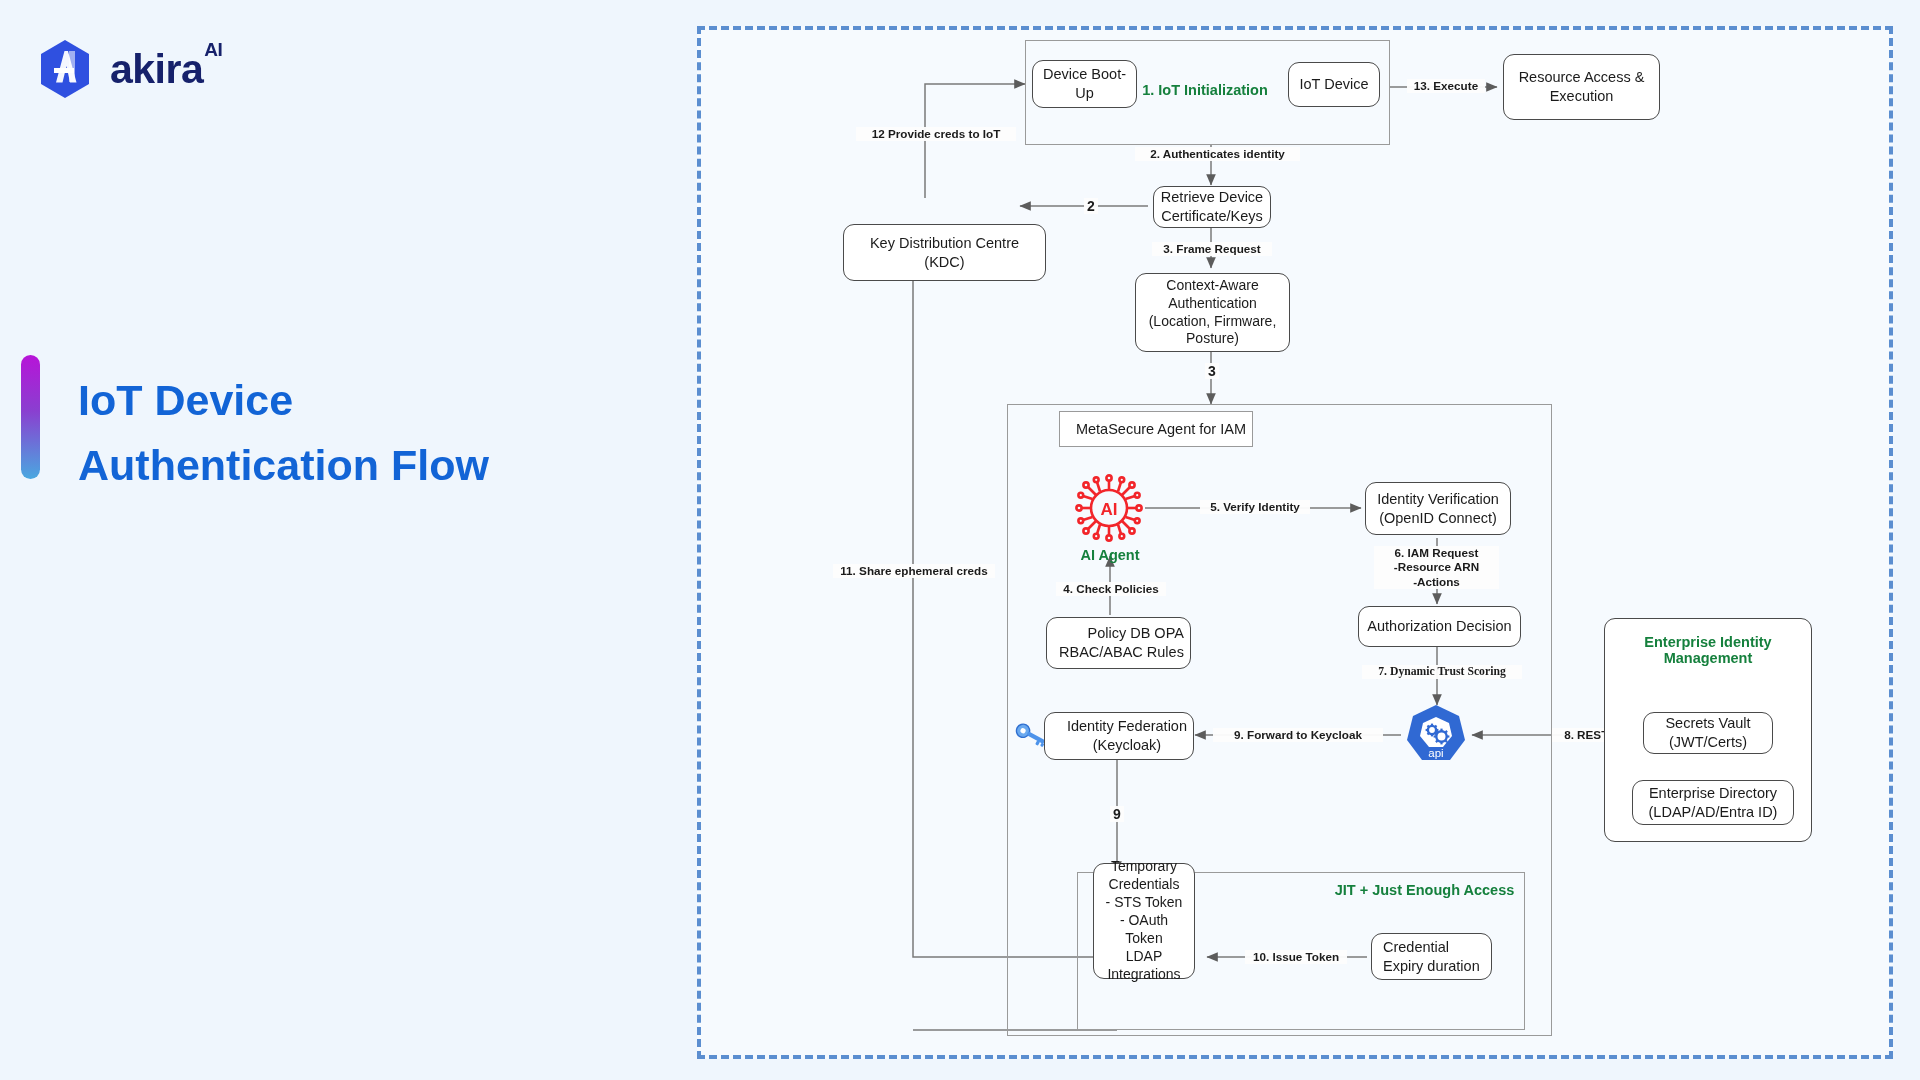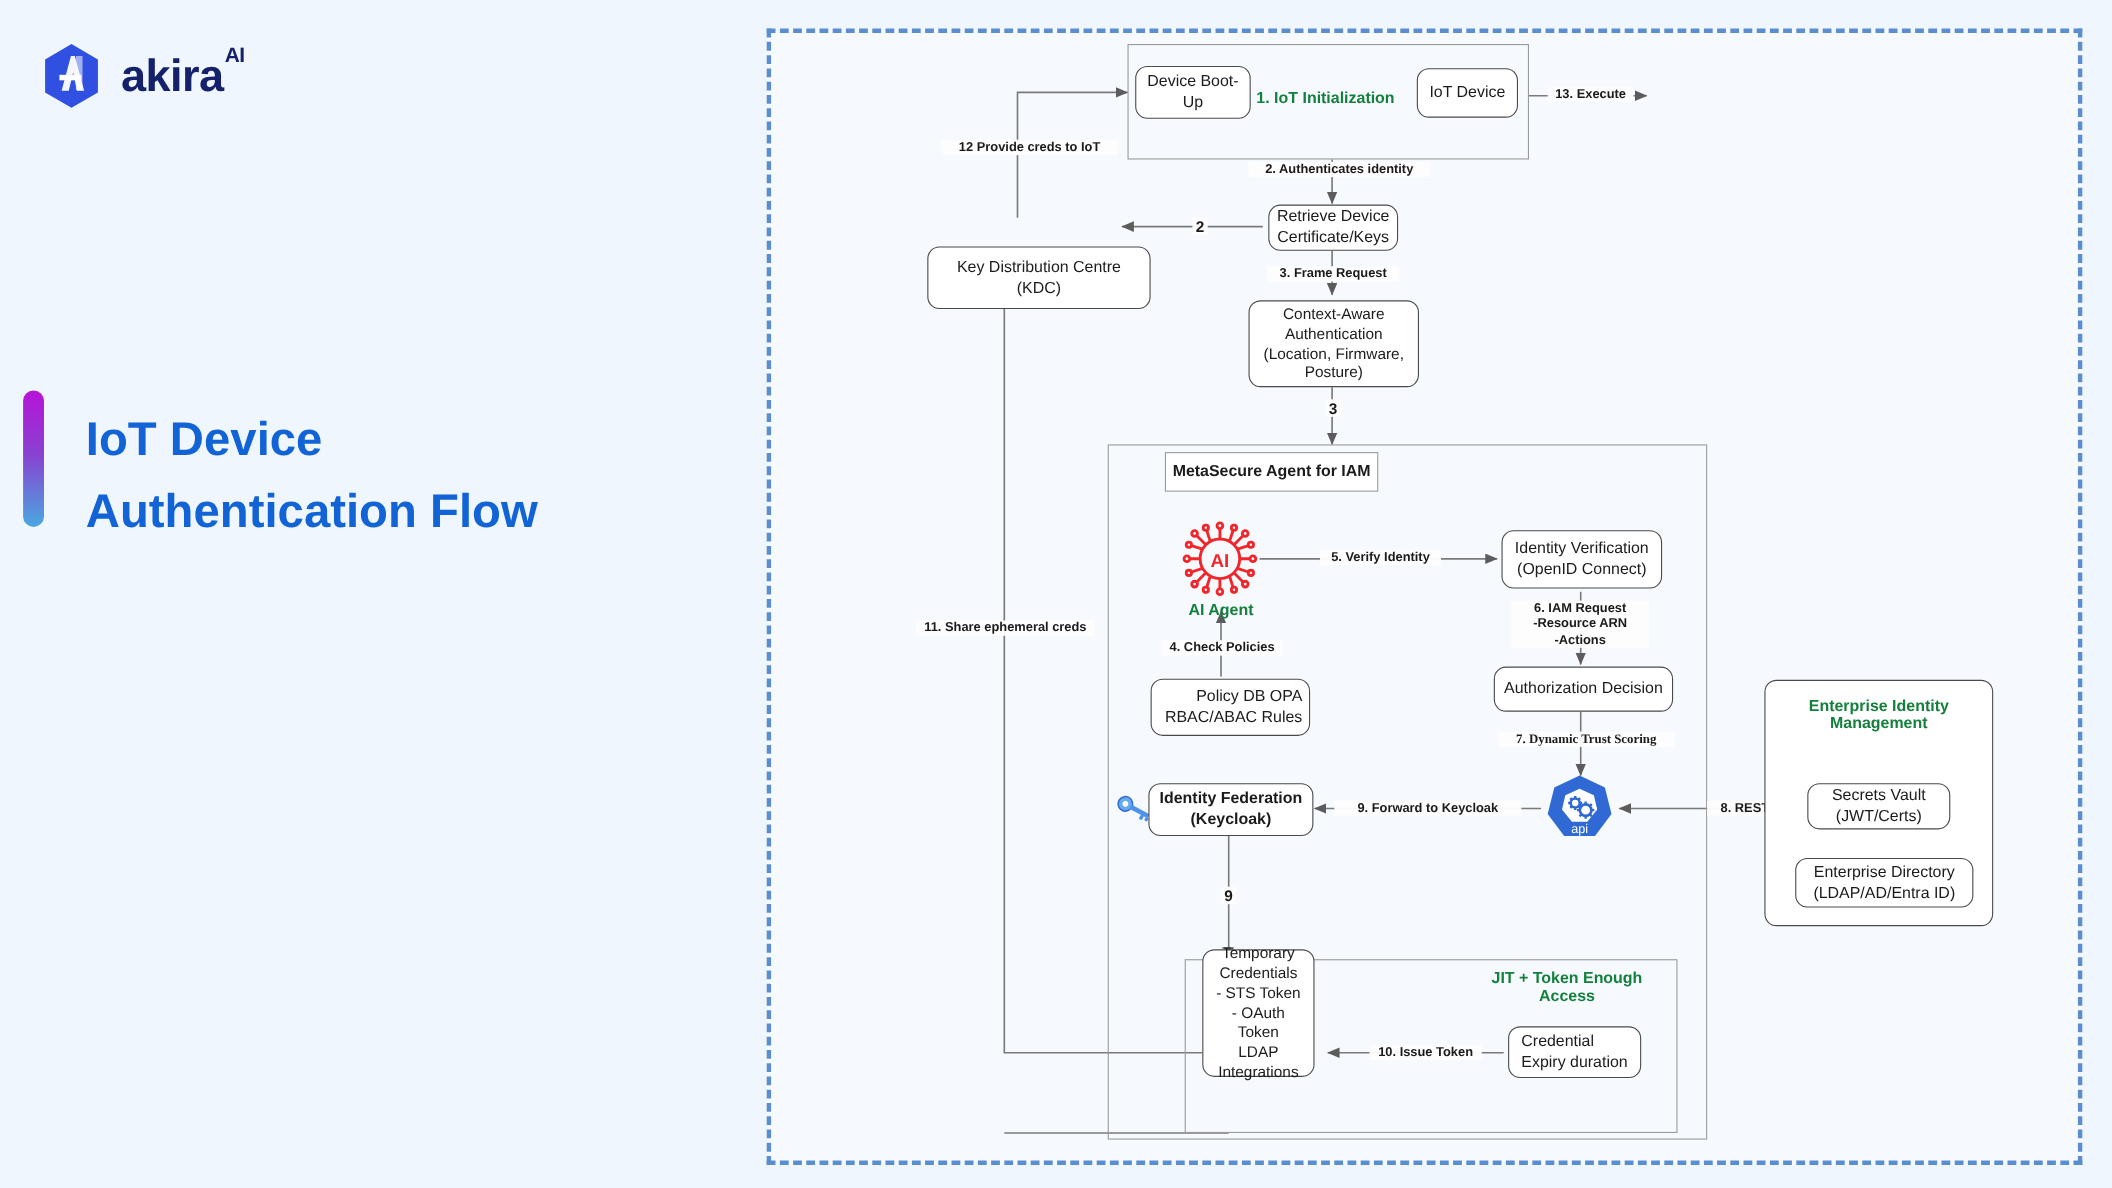--- a/index.html
+++ b/index.html
@@ -38,21 +38,21 @@
   svg.wires { position: absolute; left: 0; top: 0; width: 1920px; height: 1080px; pointer-events: none; }
 
   
   .node {
     position: absolute; border: 1.6px solid #4a4a4a; background: #ffffff;
     display: flex; align-items: center; justify-content: center; text-align: center;
     color: #1b1b1b; font-size: 14.5px; line-height: 1.28; padding: 3px 6px;
   }
   .rnd { border-radius: 11px; }
   .sq { border-radius: 0; }
-  .bold { font-weight: 700; }
+  .bold { font-weight: 400; justify-content: flex-end; }
   .group {
     position: absolute; border: 1.4px solid #9a9a9a; background: rgba(255,255,255,0.0);
   }
   .edge-label {
     position: absolute; font-size: 11.7px; font-weight: 700; color: #1b1b1b;
     background: rgba(253,253,253,0.96); white-space: pre; text-align: center;
     line-height: 1.22; padding: 0 2px;
   }
   .edge-num { position: absolute; font-size: 14px; font-weight: 700; color: #1b1b1b; background: rgba(253,253,253,0.96); padding: 0 3px; }
   .cap { position: absolute; font-size: 14.5px; font-weight: 700; color: #15803d; text-align: center; }
@@ -129,20 +129,24 @@
 
   <div class="group" style="left:1025px; top:40px; height:105px; width:365px;"></div>
   <div class="node rnd" style="left:1032px; top:60px; width:105px; height:48px;">
     <span>Device Boot-Up</span>
   </div>
   <div class="cap" style="left:1140px; top:82px; width:130px;">1. IoT Initialization</div>
   <div class="node rnd" style="left:1288px; top:62px; width:92px; height:45px;">
     <span>IoT Device</span>
   </div>
 
+  <div class="node rnd multiline" style="left:1503px; top:54px; width:157px; height:66px; white-space:pre-line;">
+    <span>Resource Access &amp;
+Execution</span>
+  </div>
   <div class="edge-label" style="left:1407px; top:79px; width:78px;">13. Execute</div>
 
   <div class="node rnd" style="left:843px; top:192px; width:203px; height:57px; white-space:pre-line;margin-top:32px;">
     <span>Key Distribution Centre
 (KDC)</span>
   </div>
   <div class="edge-label" style="left:856px; top:127px; width:160px;">12 Provide creds to IoT</div>
 
   <div class="node rnd" style="left:1153px; top:186px; width:118px; height:42px; white-space:pre-line;">
     <span>Retrieve Device
@@ -285,21 +289,21 @@
   <div class="node rnd" style="left:1643px; top:712px; width:130px; height:42px; white-space:pre-line;">
     <span>Secrets Vault
 (JWT/Certs)</span>
   </div>
   <div class="node rnd" style="left:1632px; top:780px; width:162px; height:45px; white-space:pre-line;">
     <span>Enterprise Directory
 (LDAP/AD/Entra ID)</span>
   </div>
 
   <div class="group" style="left:1077px; top:872px; height:158px; width:448px;"></div>
-  <div class="cap" style="left:1332px; top:882px; width:185px;">JIT + Token Enough Access</div>
+  <div class="cap" style="left:1332px; top:882px; width:185px;">JIT + Just Enough Access</div>
 
   <div class="node rnd" style="left:1093px; top:863px; width:102px; height:116px; white-space:pre-line; font-size:14px;">
     <span>Temporary
 Credentials
 -  STS Token
 -  OAuth Token
 LDAP
 Integrations</span>
   </div>
   <div class="edge-label" style="left:1245px; top:950px; width:102px;">10. Issue Token</div>

